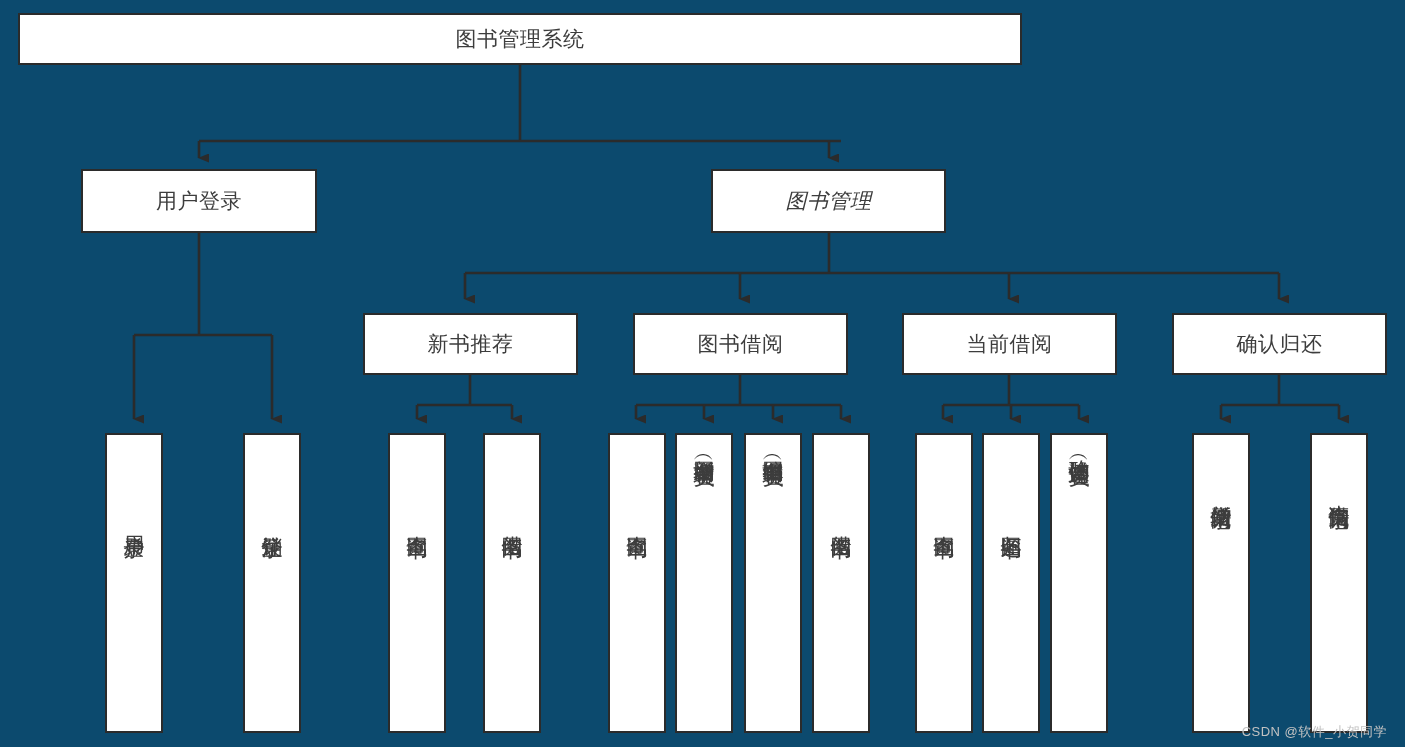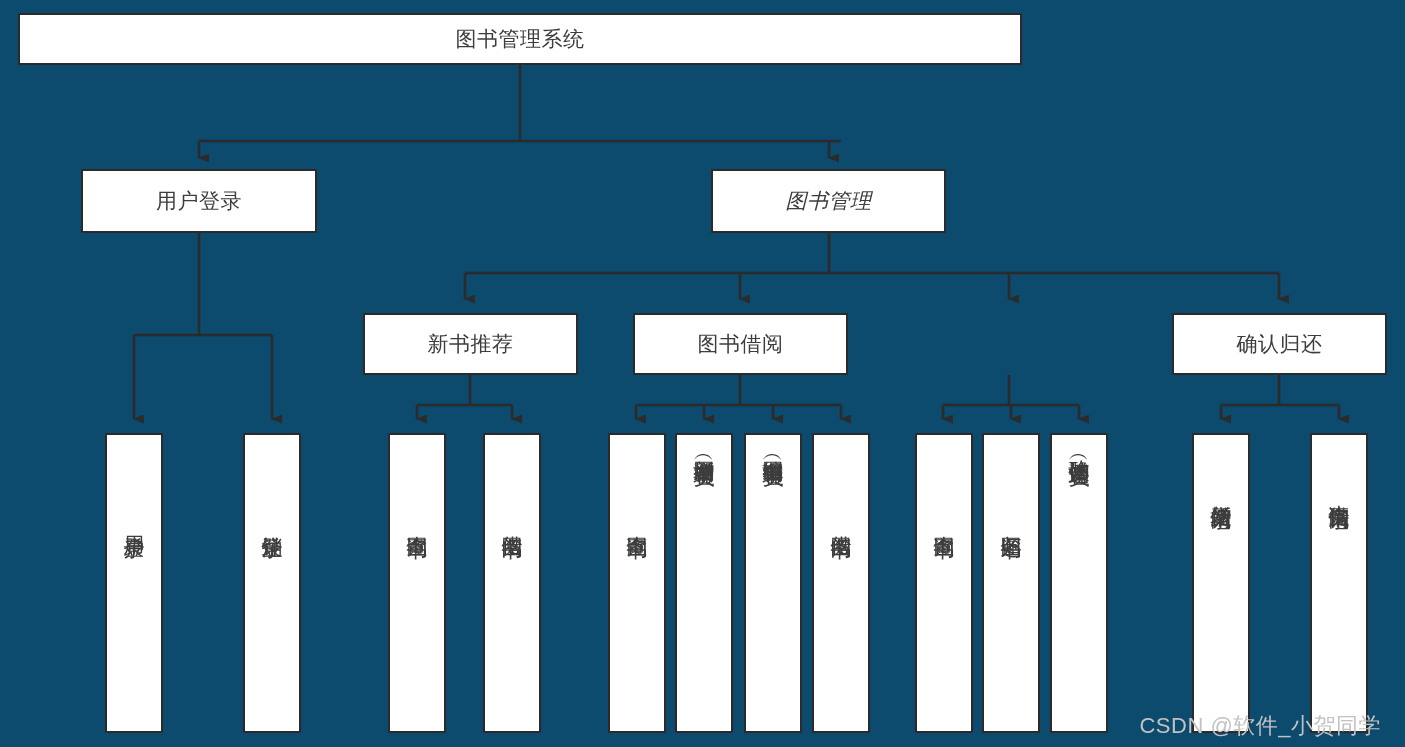--- a/index.html
+++ b/index.html
@@ -57,23 +57,23 @@
     white-space: nowrap;
   }
   .vlabel.centered-block {
     margin-top: 76px;
   }
   .vlabel.centered-mid {
     margin-top: 45px;
   }
   #watermark {
     position: absolute;
-    right: 24px;
+    right: 18px;
     bottom: 6px;
-    font-size: 22px;
+    font-size: 13px;
     color: #c2c2c2;
     letter-spacing: 0.5px;
     white-space: nowrap;
   }
 </style>
 </head>
 <body>
 
 <div id="diagram-root">
 
@@ -137,20 +137,23 @@
   <div class="node horiz" style="left:711px; top:169px; width:235px; height:64px;font-style:italic;">
     <span>图书管理</span>
   </div>
 
   <div class="node horiz" style="left:363px; top:313px; width:215px; height:62px;">
     <span>新书推荐</span>
   </div>
   <div class="node horiz" style="left:633px; top:313px; width:215px; height:62px;">
     <span>图书借阅</span>
   </div>
+  <div class="node horiz" style="left:902px; top:313px; width:215px; height:62px;">
+    <span>当前借阅</span>
+  </div>
   <div class="node horiz" style="left:1172px; top:313px; width:215px; height:62px;">
     <span>确认归还</span>
   </div>
 
   <div class="node vert" style="left:105px; top:433px; width:58px; height:300px;">
     <span class="vlabel centered-block">用户登录</span>
   </div>
   <div class="node vert" style="left:243px; top:433px; width:58px; height:300px;">
     <span class="vlabel centered-block">注销登录</span>
   </div>

